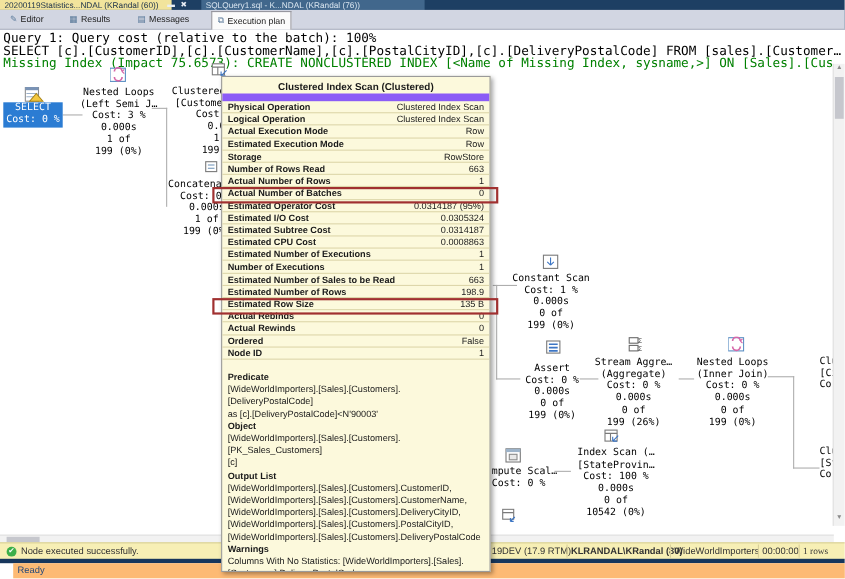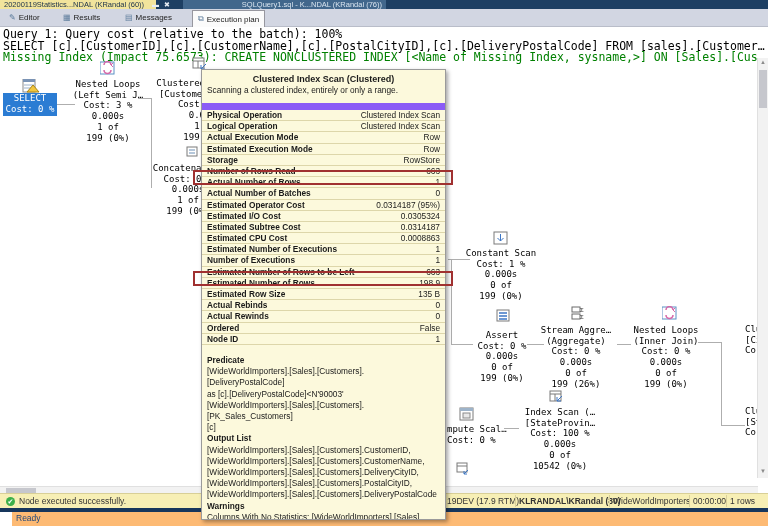--- a/index.html
+++ b/index.html
@@ -3,21 +3,21 @@
 <meta charset="utf-8">
 <style>
   html,body{margin:0;padding:0;}
   #screen{position:relative;width:768px;height:526px;background:#fff;overflow:hidden;
           font-family:"Liberation Sans",sans-serif;}
   
   #doctabs{position:absolute;left:0;top:0;width:768px;height:27px;background:#1d3f63;overflow:hidden;}
   .doctab{position:absolute;top:0;height:9px;font-size:7.5px;line-height:10px;white-space:nowrap;
           overflow:hidden;padding:0 4px;}
   .doctab.active{background:#f2e49c;color:#20354c;}
-  .doctab.inactive{background:#41678c;color:#d9e5f0;text-align:right;}
+  .doctab.inactive{background:#41678c;color:#d9e5f0;}
   .tabglyphs{position:absolute;top:0;height:9px;font-size:7px;line-height:9px;color:#e8eef5;}
   
   #viewtabs{position:absolute;left:0;top:9px;width:768px;height:17px;background:#d2d6e2;
             border-bottom:1px solid #b9bdc9;}
   .vtab{position:absolute;top:1px;height:15px;display:flex;align-items:center;gap:3px;
         font-size:8px;color:#222;padding:0 5px;}
   .vtab.active{background:#fbfbfb;border:1px solid #97979f;border-bottom:none;top:1px;height:16px;}
   .vicon{font-size:8px;color:#5a7a9a;}
   
   .qline{position:absolute;left:3px;white-space:nowrap;font-family:"DejaVu Sans Mono",monospace;
@@ -248,30 +248,29 @@
     <div id="okicon">✔</div>
     <div class="seg" style="left:19px;">Node executed successfully.</div>
     <div class="seg" style="left:447px;">19DEV (17.9 RTM)</div>
     <div class="sep" style="left:515px;"></div>
     <div class="seg" style="left:519px;font-weight:bold;">KLRANDAL\KRandal (80)</div>
     <div class="sep" style="left:609px;"></div>
     <div class="seg" style="left:613px;">WideWorldImporters</div>
     <div class="sep" style="left:689px;"></div>
     <div class="seg" style="left:693px;">00:00:00</div>
     <div class="sep" style="left:726px;"></div>
-    <div class="seg" style="left:730px;">1 rows</div>
+    <div class="seg" style="left:730px;font-family:Liberation Serif, serif;">1 rows</div>
   </div>
   <div id="navline"></div>
   <div id="footer">
     <div id="ready">Ready</div>
   </div>
 
   <div id="tooltip">
     <div id="tt-title">Clustered Index Scan (Clustered)</div>
-    <div id="tt-sub">Scanning a clustered index, entirely or only a range.</div>
     <div id="tt-rows">
       <div class="tt-row">
           <span class="l">Physical Operation</span>
           <span class="v">Clustered Index Scan</span>
         </div>
       <div class="tt-row">
           <span class="l">Logical Operation</span>
           <span class="v">Clustered Index Scan</span>
         </div>
       <div class="tt-row">
@@ -316,21 +315,21 @@
         </div>
       <div class="tt-row">
           <span class="l">Estimated Number of Executions</span>
           <span class="v">1</span>
         </div>
       <div class="tt-row">
           <span class="l">Number of Executions</span>
           <span class="v">1</span>
         </div>
       <div class="tt-row">
-          <span class="l">Estimated Number of Rows to be Left</span>
+          <span class="l">Estimated Number of Sales to be Read</span>
           <span class="v">663</span>
         </div>
       <div class="tt-row">
           <span class="l">Estimated Number of Rows</span>
           <span class="v">198.9</span>
         </div>
       <div class="tt-row">
           <span class="l">Estimated Row Size</span>
           <span class="v">135 B</span>
         </div>
@@ -348,20 +347,21 @@
         </div>
       <div class="tt-row">
           <span class="l">Node ID</span>
           <span class="v">1</span>
         </div>
     </div>
     <div class="tt-sections">
       <div class="tt-h">Predicate</div>
       <div class="tt-t">[WideWorldImporters].[Sales].[Customers].[DeliveryPostalCode]
 as [c].[DeliveryPostalCode]&lt;N'90003'</div>
+      <div class="tt-h">Object</div>
       <div class="tt-t">[WideWorldImporters].[Sales].[Customers].[PK_Sales_Customers]
 [c]</div>
       <div class="tt-h">Output List</div>
       <div class="tt-t">[WideWorldImporters].[Sales].[Customers].CustomerID,
 [WideWorldImporters].[Sales].[Customers].CustomerName,
 [WideWorldImporters].[Sales].[Customers].DeliveryCityID,
 [WideWorldImporters].[Sales].[Customers].PostalCityID,
 [WideWorldImporters].[Sales].[Customers].DeliveryPostalCode</div>
       <div class="tt-h">Warnings</div>
       <div class="tt-t">Columns With No Statistics: [WideWorldImporters].[Sales].

